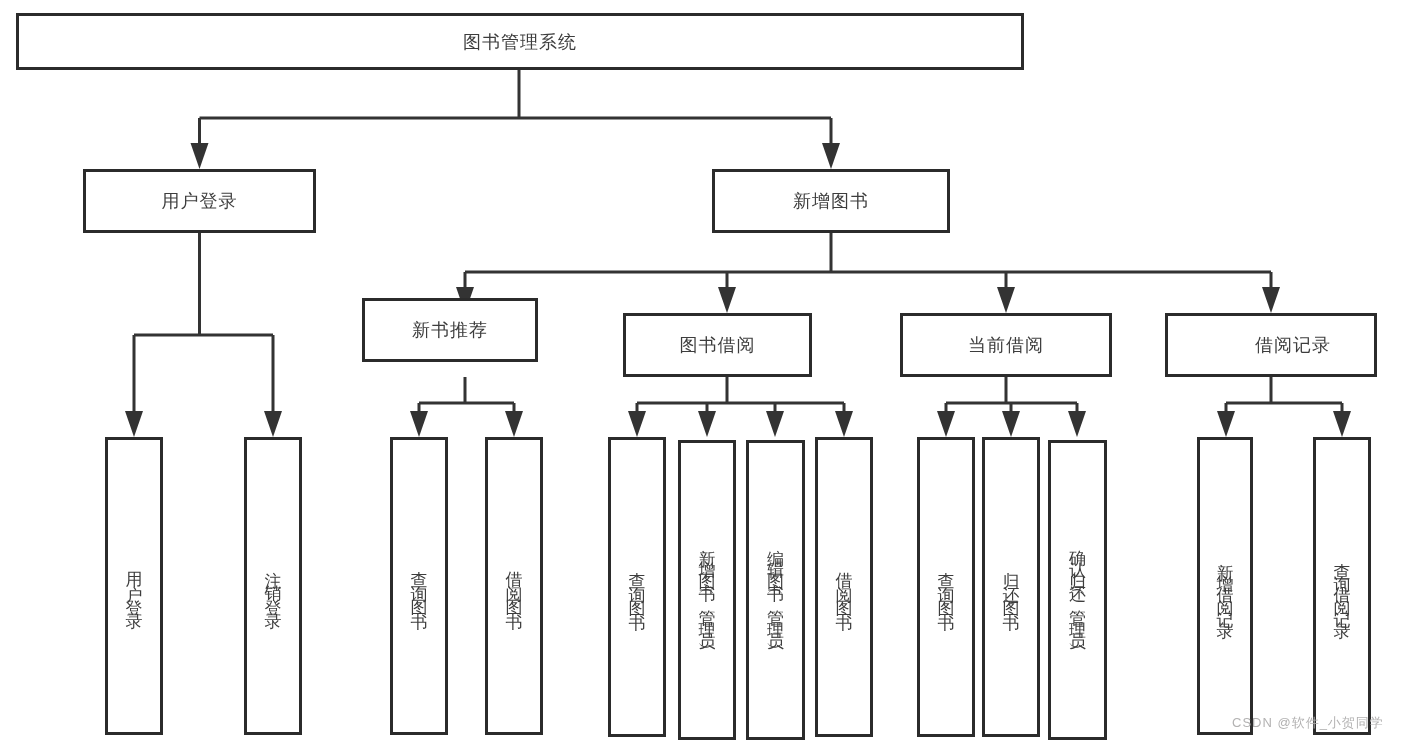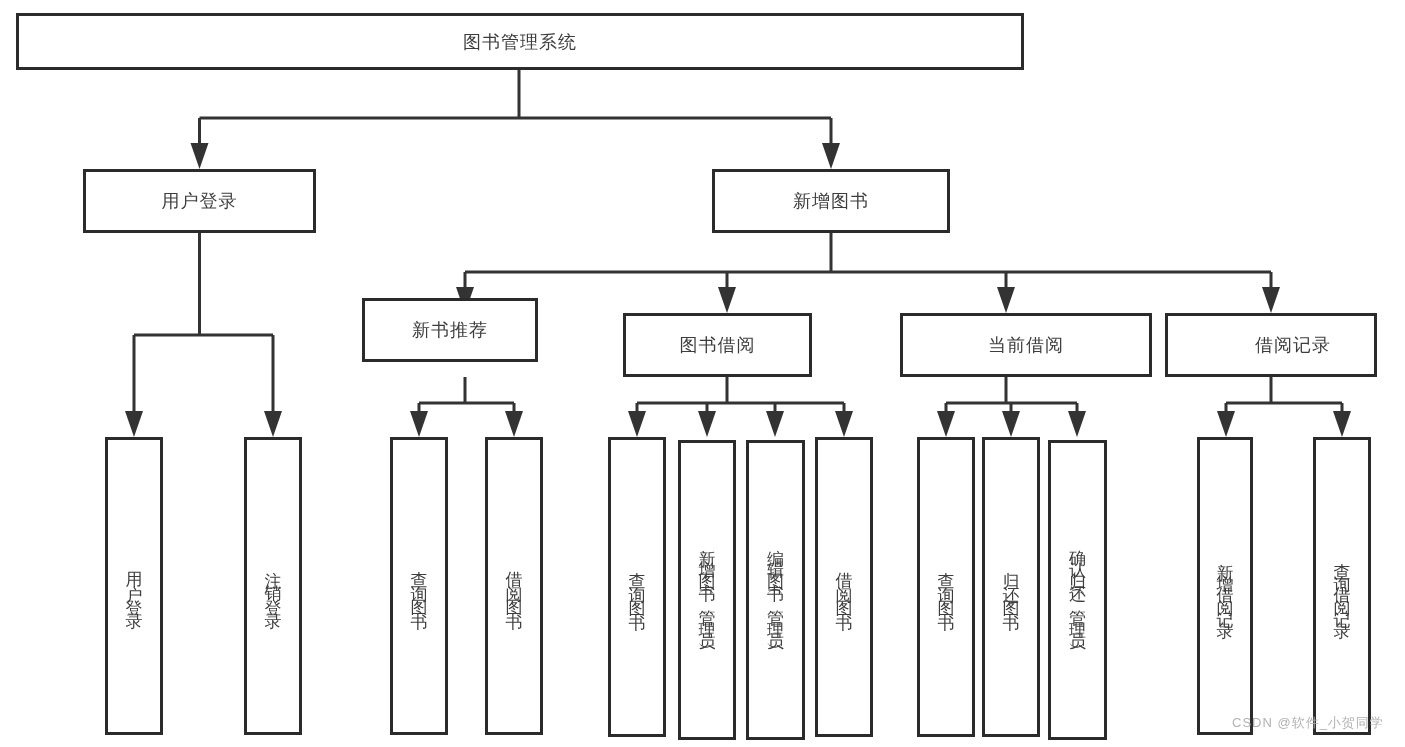--- a/index.html
+++ b/index.html
@@ -122,21 +122,21 @@
     </g>
   </svg>
 
   <div class="box hbox" style="left:16px; top:13px; width:1008px; height:57px;">图书管理系统</div>
 
   <div class="box hbox" style="left:83px; top:169px; width:233px; height:64px;">用户登录</div>
   <div class="box hbox" style="left:712px; top:169px; width:238px; height:64px;">新增图书</div>
 
   <div class="box hbox" style="left:362px; top:298px; width:176px; height:64px;">新书推荐</div>
   <div class="box hbox" style="left:623px; top:313px; width:189px; height:64px;">图书借阅</div>
-  <div class="box hbox" style="left:900px; top:313px; width:252px; height:64px;">当前借阅</div>
+  <div class="box hbox" style="left:900px; top:313px; width:212px; height:64px;">当前借阅</div>
   <div class="box hbox" style="left:1165px; top:313px; width:212px; height:64px;padding-left:44px;">借阅记录</div>
 
   <div class="box vbox" style="left:105px; top:437px; width:58px; height:298px;">用户登录</div>
   <div class="box vbox" style="left:244px; top:437px; width:58px; height:298px;">注销登录</div>
 
   <div class="box vbox" style="left:390px; top:437px; width:58px; height:298px;">查询图书</div>
   <div class="box vbox" style="left:485px; top:437px; width:58px; height:298px;">借阅图书</div>
 
   <div class="box vbox" style="left:608px; top:437px; width:58px; height:300px;">查询图书</div>
   <div class="box vbox long" style="left:678px; top:440px; width:58px; height:300px;">新增图书（管理员）</div>

